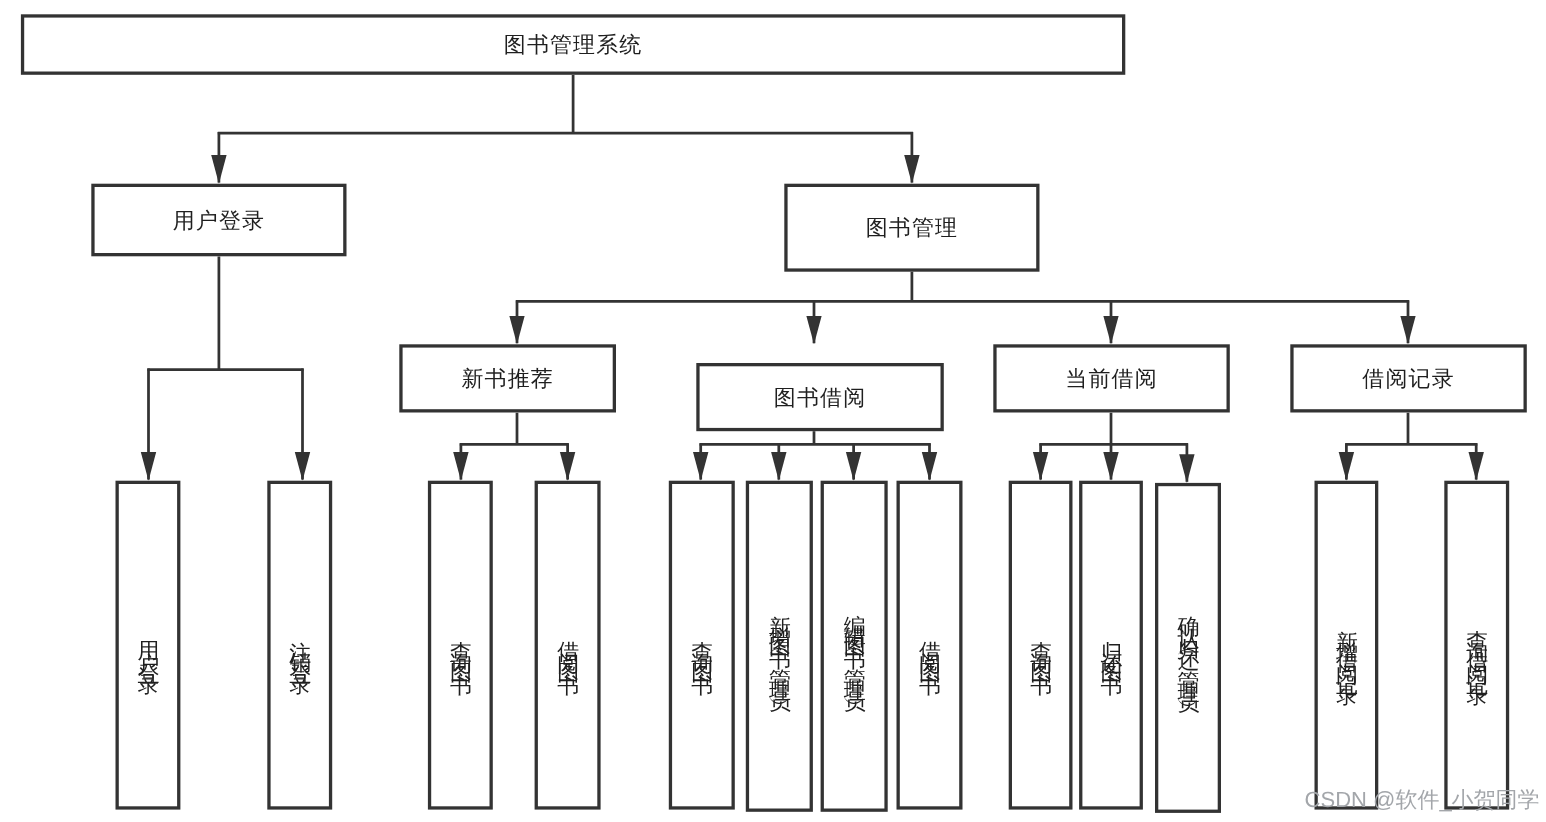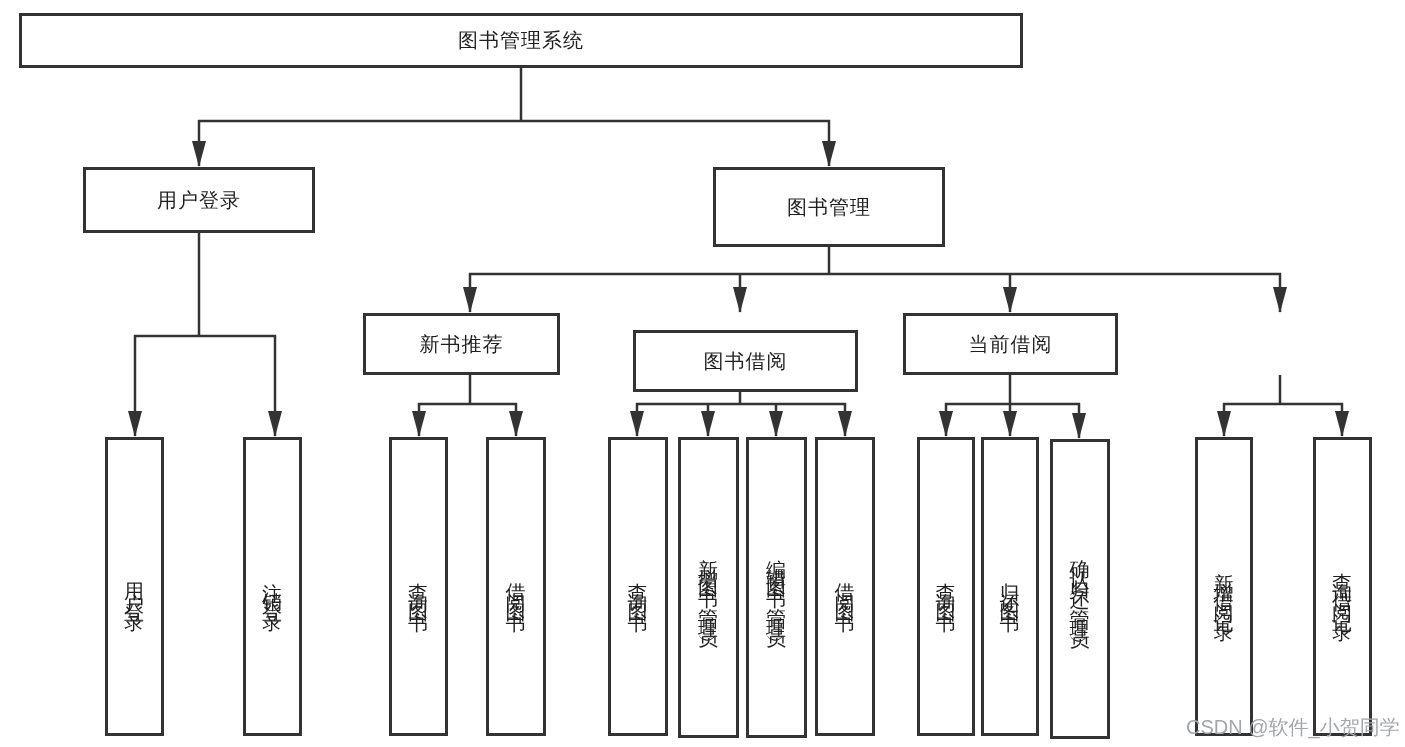--- a/index.html
+++ b/index.html
@@ -136,20 +136,23 @@
 
   <div class="node h" style="left:363px; top:313px; width:197px; height:62px">
     <span>新书推荐</span>
   </div>
   <div class="node h" style="left:633px; top:330px; width:225px; height:62px">
     <span>图书借阅</span>
   </div>
   <div class="node h" style="left:903px; top:313px; width:215px; height:62px">
     <span>当前借阅</span>
   </div>
+  <div class="node h" style="left:1173px; top:313px; width:215px; height:62px">
+    <span>借阅记录</span>
+  </div>
 
   <div class="node v" style="left:105px; top:437px; width:59px; height:299px">
     <span>用户登录</span>
   </div>
   <div class="node v" style="left:243px; top:437px; width:59px; height:299px">
     <span>注销登录</span>
   </div>
 
   <div class="node v" style="left:389px; top:437px; width:59px; height:299px">
     <span>查询图书</span>

